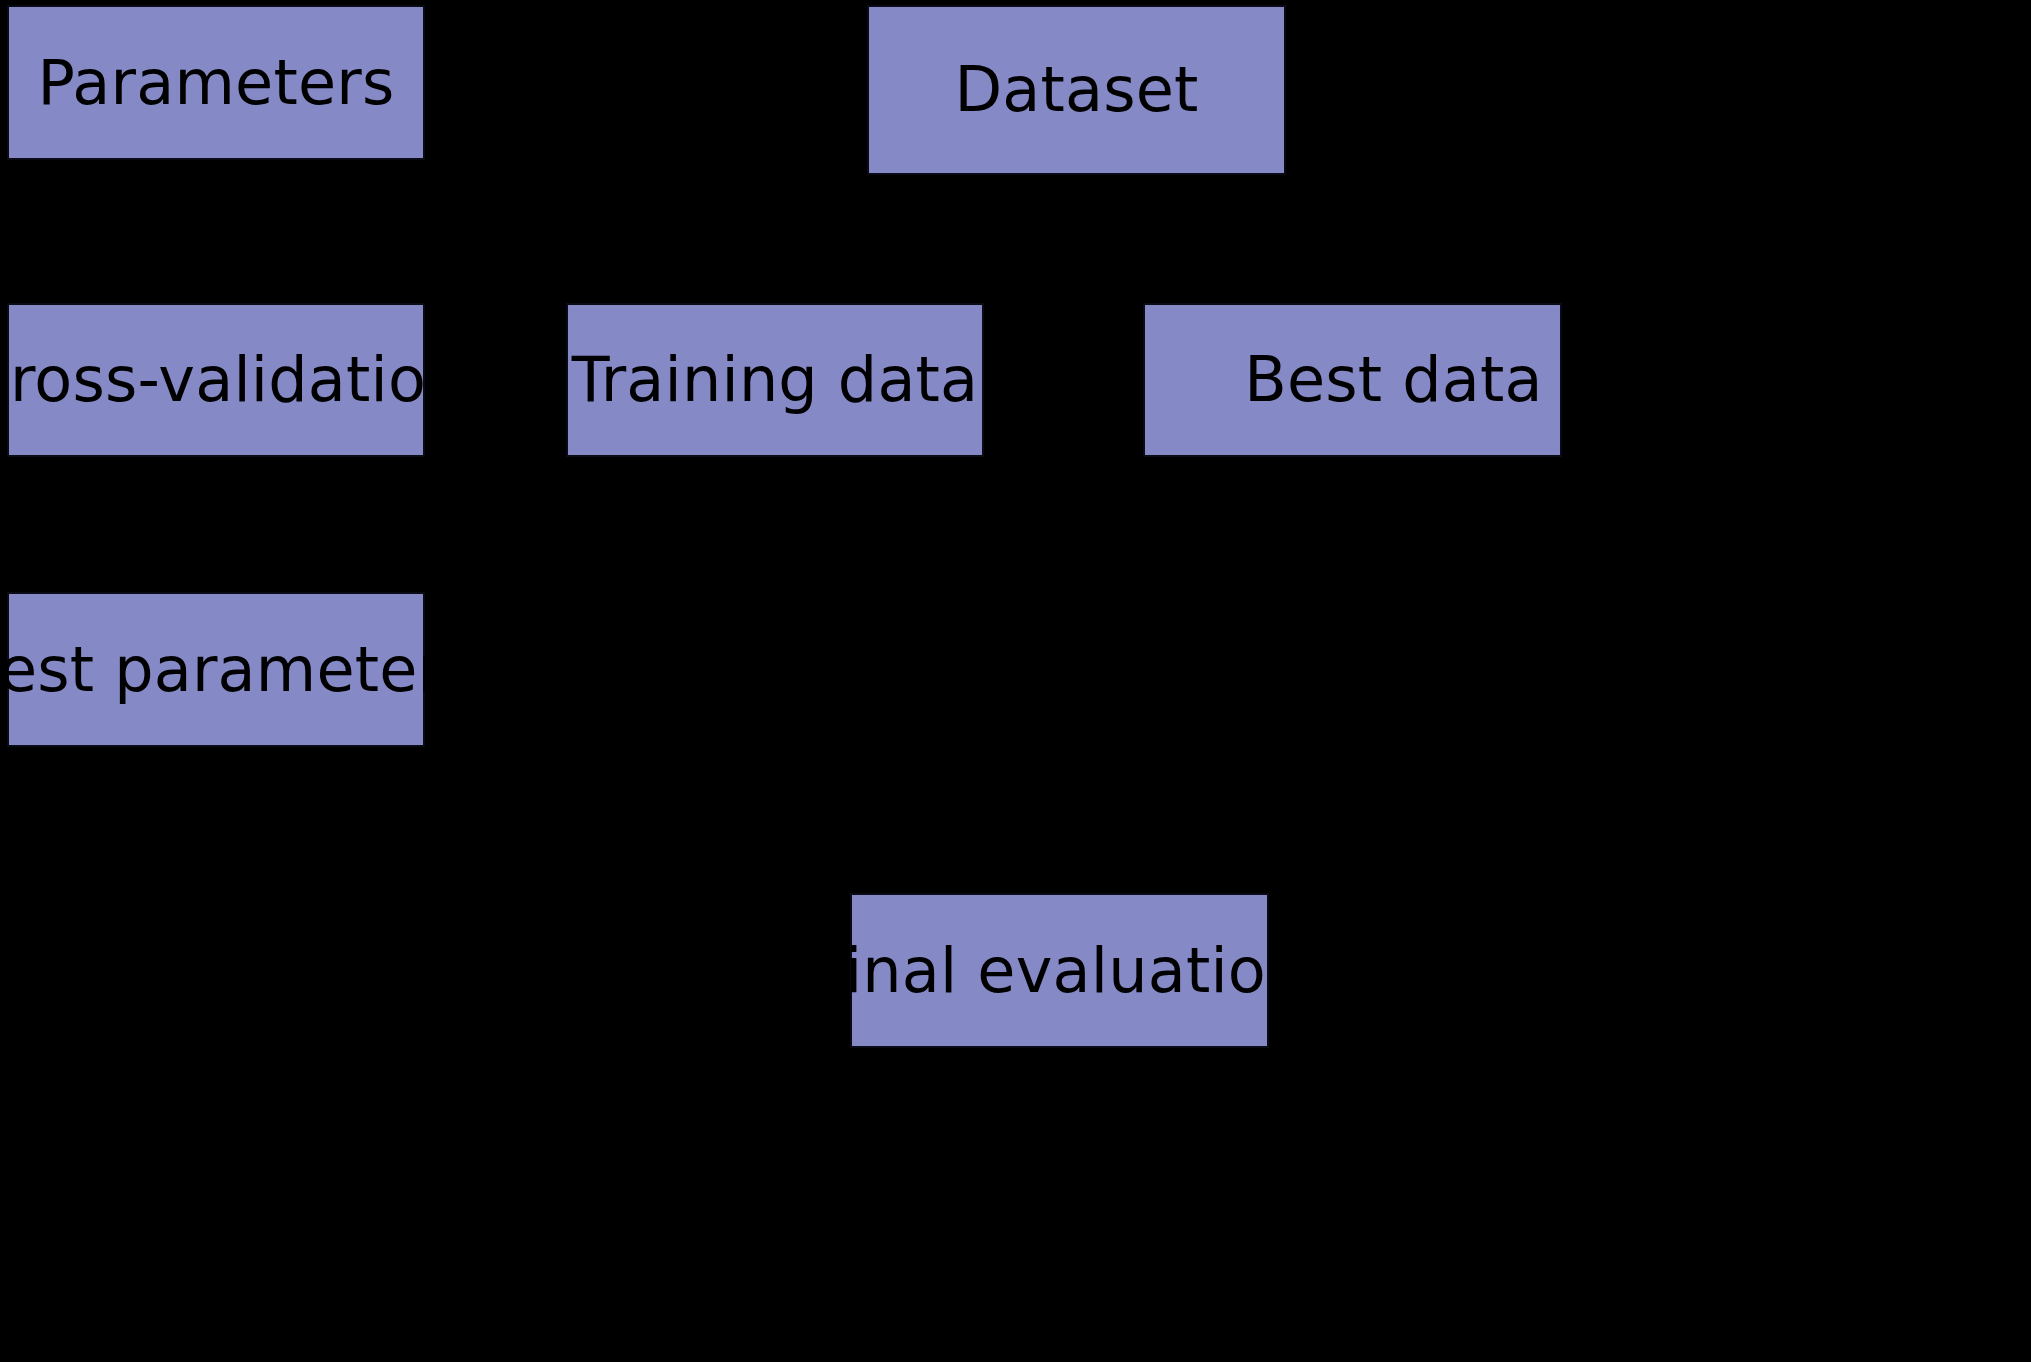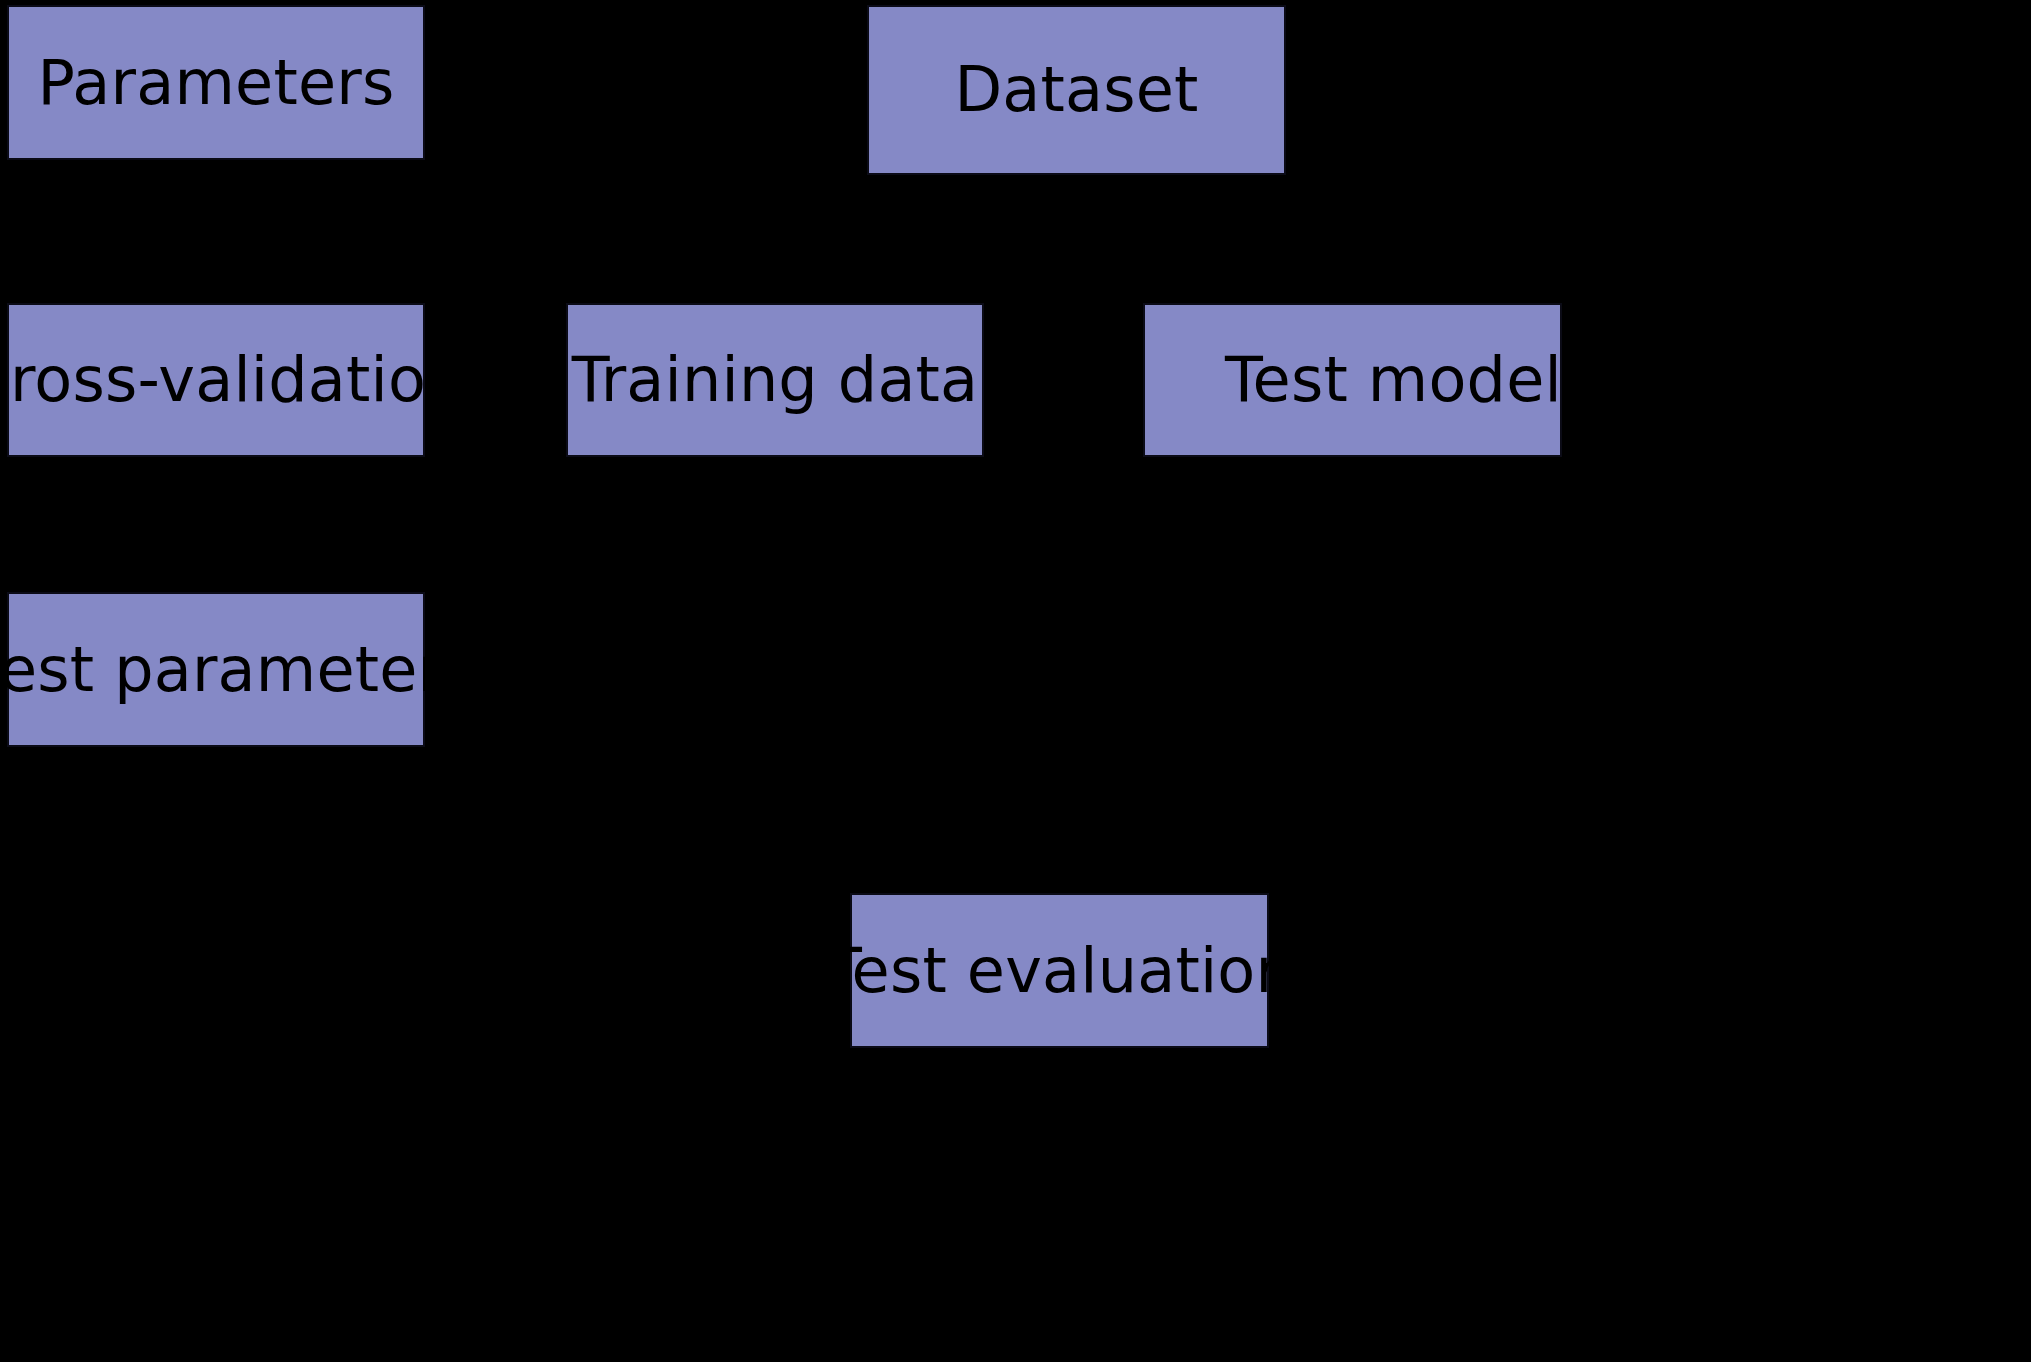--- a/index.html
+++ b/index.html
@@ -65,25 +65,25 @@
 
   <div class="node" id="node-cross-validation">
     <span class="label">Cross-validation</span>
   </div>
 
   <div class="node" id="node-training-data">
     <span class="label">Training data</span>
   </div>
 
   <div class="node" id="node-test-data">
-    <span class="label">Test model</span>
+    <span class="label">Best data</span>
   </div>
 
   <div class="node" id="node-best-parameters">
     <span class="label">Best parameters</span>
   </div>
 
 
   <div class="node" id="node-final-evaluation">
-    <span class="label">Test evaluation</span>
+    <span class="label">Final evaluation</span>
   </div>
 
 </div>
 
 </body></html>

